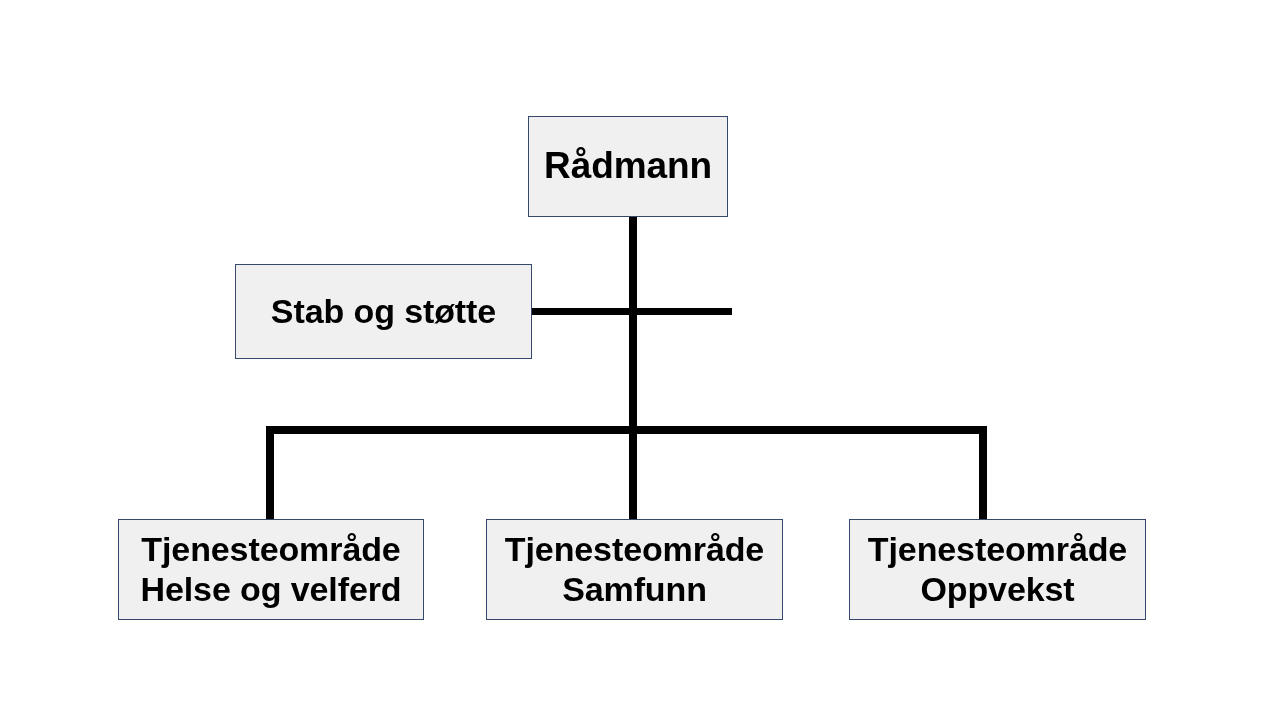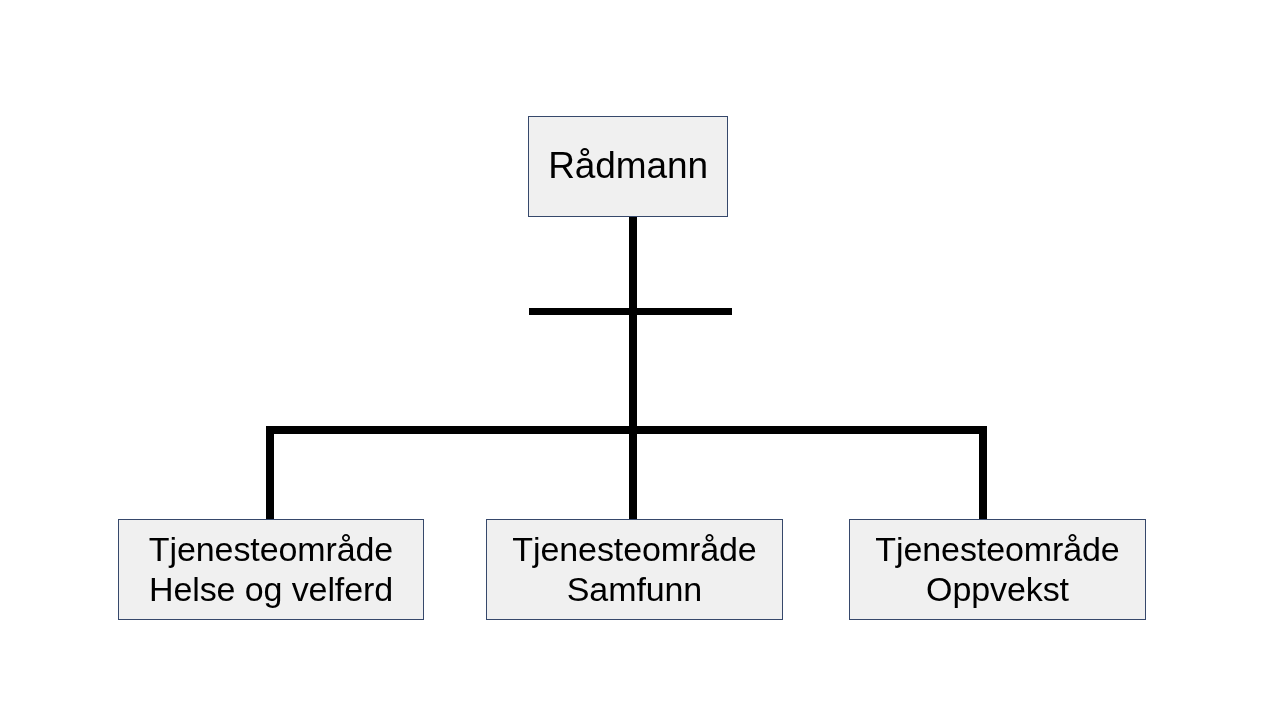--- a/index.html
+++ b/index.html
@@ -23,21 +23,21 @@
     position: absolute;
     box-sizing: border-box;
     background: #F0F0F0;
     border: 1.5px solid #36486B;
     display: flex;
     align-items: center;
     justify-content: center;
     text-align: center;
     color: #000000;
     font-family: "Liberation Sans", sans-serif;
-    font-weight: 400;
+    font-weight: 700;
     line-height: 1.16;
     z-index: 3;
     white-space: pre-line;
     letter-spacing: -0.1px;
   }
 
   
   .node-root {
     left: 528px;
     top: 116px;
@@ -129,20 +129,21 @@
 <div id="chart-root">
 
   <div class="conn conn-trunk"></div>
   <div class="conn conn-staff-bar"></div>
   <div class="conn conn-service-bar"></div>
   <div class="conn conn-drop-left"></div>
   <div class="conn conn-drop-right"></div>
 
   <div class="node node-root">Rådmann</div>
 
+  <div class="node node-staff-left">Stab og støtte</div>
 
 
   <div class="node node-service-1">Tjenesteområde
 Helse og velferd</div>
 
   <div class="node node-service-2">Tjenesteområde
 Samfunn</div>
 
   <div class="node node-service-3">Tjenesteområde
 Oppvekst</div>

